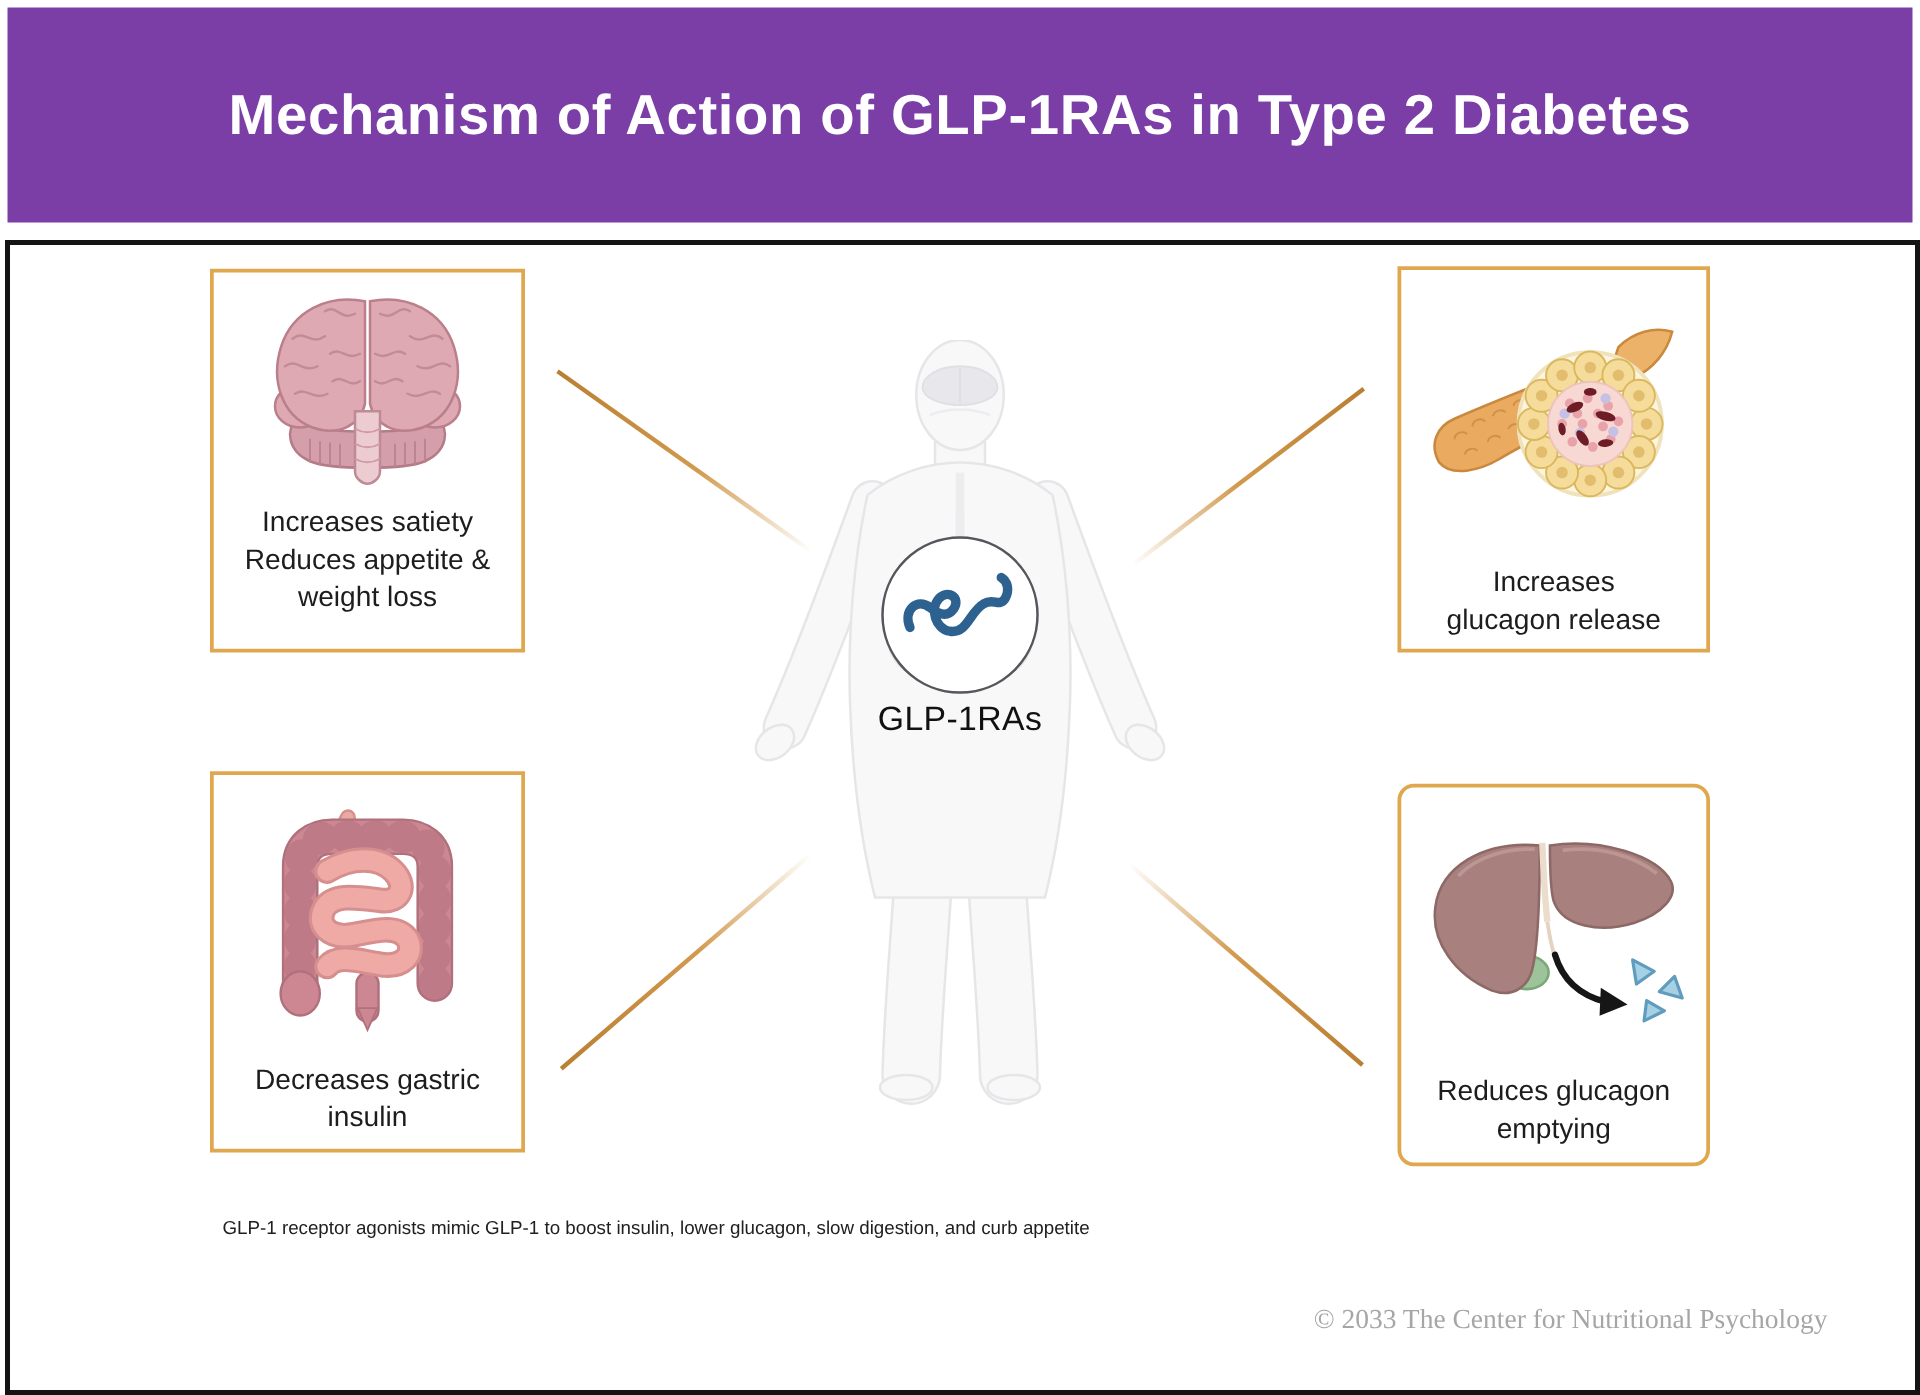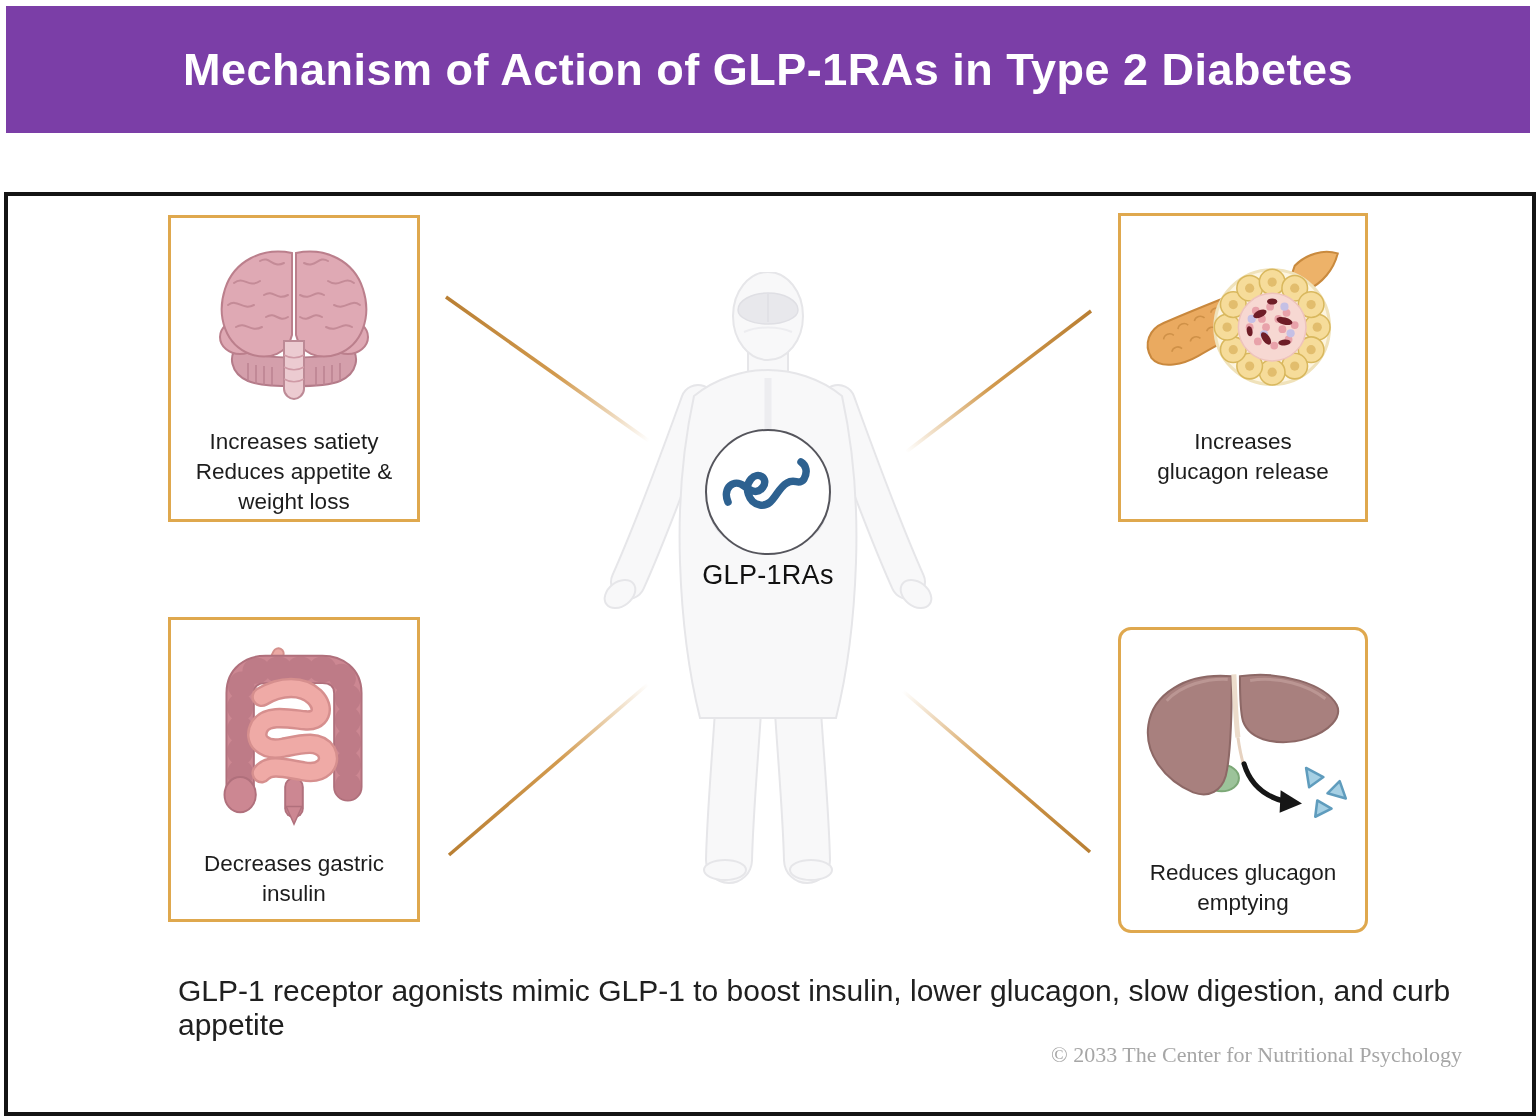--- a/index.html
+++ b/index.html
@@ -2,21 +2,21 @@
 <html><head>
 <meta charset="utf-8">
 <style>
   html,body{margin:0;padding:0;background:#ffffff;}
   .canvas{
     position:relative;width:1536px;height:1116px;background:#ffffff;overflow:hidden;
     font-family:"Liberation Sans", sans-serif;
   }
   
   .banner{
-    position:absolute;left:6px;top:6px;width:1524px;height:127px;
+    position:absolute;left:6px;top:6px;width:1524px;height:172px;
     background:#7b3ea7;display:flex;align-items:center;justify-content:center;text-align:right;
   }
   .banner h1{
     margin:0;color:#ffffff;font-size:45px;font-weight:bold;letter-spacing:.5px;
   }
   
   .frame{
     position:absolute;left:4px;top:192px;width:1524px;height:916px;
     background:#ffffff;border:4px solid #141414;
   }
@@ -25,36 +25,36 @@
   .obox{
     position:absolute;border:3px solid #dfa84e;background:#ffffff;
     display:flex;flex-direction:column;align-items:center;box-sizing:border-box;
   }
   .obox .organ{flex:1;display:flex;align-items:center;justify-content:center;width:100%;}
   .olabel{
     text-align:center;font-size:22.5px;line-height:30px;color:#1d1d1d;
   }
   .olabel span{display:block;}
   .box-tl{left:168px;top:215px;width:252px;height:307px;}
-  .box-tl .olabel{margin-bottom:2px;}
+  .box-tl .olabel{margin-bottom:26px;}
   .box-tr{left:1118px;top:213px;width:250px;height:309px;}
-  .box-tr .olabel{margin-bottom:32px;}
+  .box-tr .olabel{margin-bottom:8px;}
   .box-bl{left:168px;top:617px;width:252px;height:305px;}
   .box-bl .olabel{margin-bottom:10px;}
   .box-br{left:1118px;top:627px;width:250px;height:306px;border-radius:13px;}
   .box-br .olabel{margin-bottom:12px;}
   
   .body-wrap{position:absolute;left:598px;top:272px;width:340px;height:620px;}
   .glp-label{
     position:absolute;left:668px;top:560px;width:200px;text-align:center;
     font-size:27px;font-weight:normal;color:#111111;letter-spacing:.3px;
   }
   
   .caption{
-    position:absolute;left:178px;top:974px;font-size:30px;color:#202020;
+    position:absolute;left:178px;top:974px;font-size:15px;color:#202020;
   }
   .copyright{
     position:absolute;right:74px;top:1042px;font-size:22px;color:#a6a6a6;
     font-family:"Liberation Serif", serif;
   }
 </style>
 </head>
 <body>
 
 <div class="canvas">

